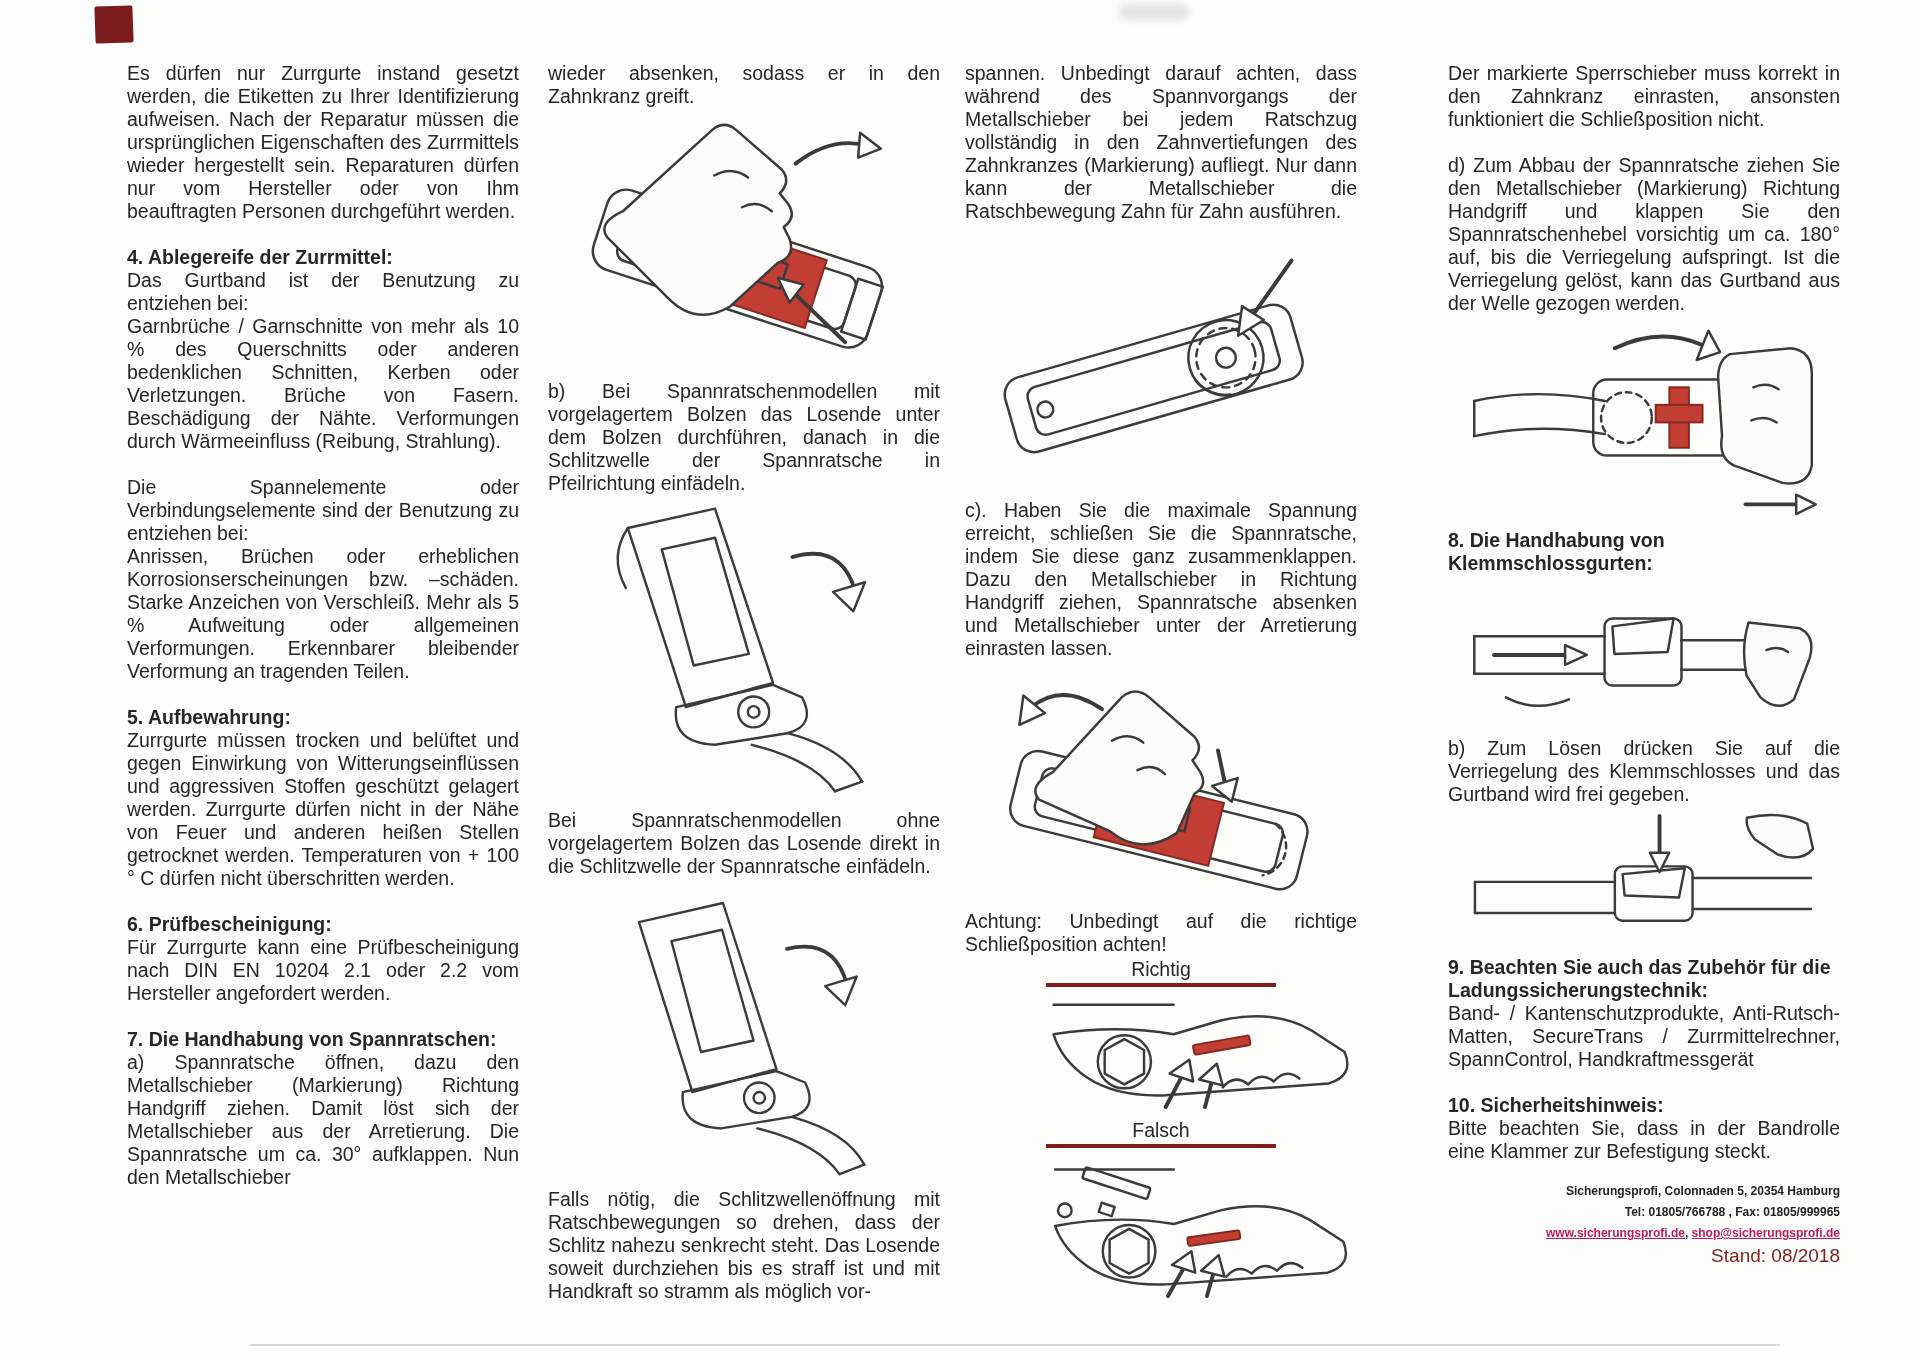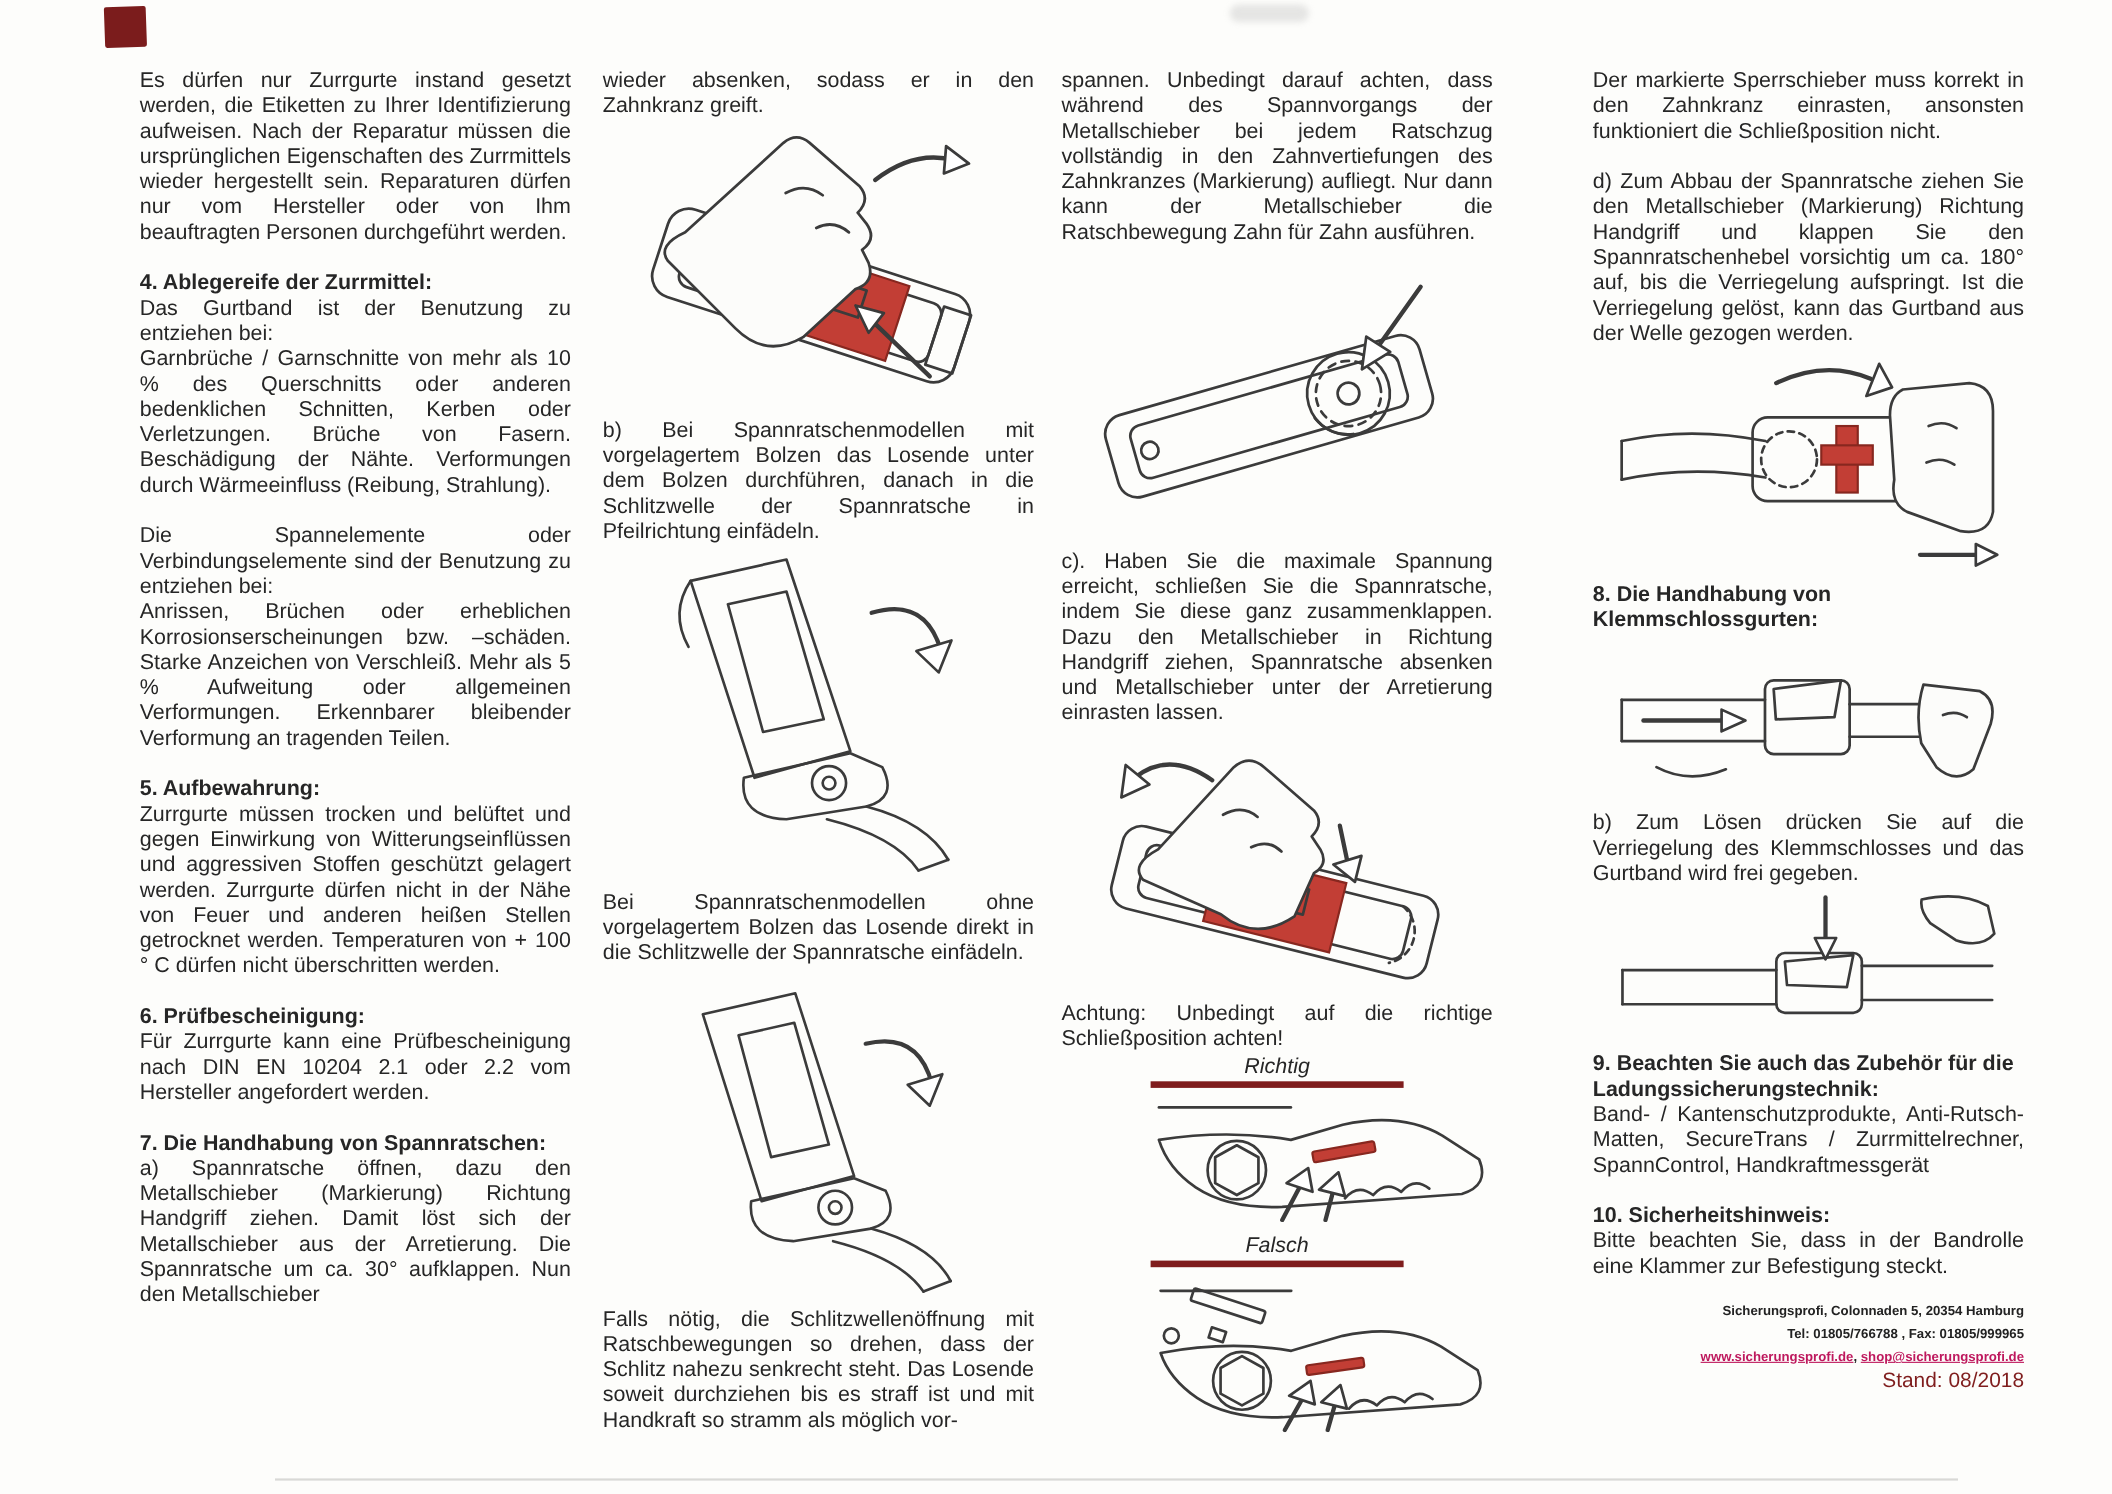--- a/index.html
+++ b/index.html
@@ -11,21 +11,21 @@
   }
   .page{position:absolute;inset:0;border-radius:23px;}
   .col{position:absolute;top:62px;width:392px;font-size:19.5px;line-height:23px;}
   .col1{left:127px;} .col2{left:548px;} .col3{left:965px;} .col4{left:1448px;}
   .p{margin:0 0 23px 0;text-align:justify;text-justify:inter-word;}
   .p.tight{margin-bottom:0;}
   .p.last{margin-bottom:0;}
   .h{margin:0;font-weight:bold;text-align:left;}
   .illus{display:block;margin:4px auto 10px auto;}
   .pos-label{font-size:19.5px;text-align:center;width:230px;margin:2px auto 0 auto;
-             border-bottom:6px solid #7f1d1d;padding-bottom:2px;font-style:italic;}
+             border-bottom:4px solid #7f1d1d;padding-bottom:2px;}
   .footer{margin-top:18px;text-align:right;}
   .footer .fl{font-size:12px;font-weight:bold;line-height:21px;color:#222;}
   .footer a{color:#be185d;text-decoration:underline;font-weight:bold;}
   .footer .stand{font-size:19px;font-weight:normal;line-height:24px;color:#7f1d1d;}
   .stamp{position:absolute;left:95px;top:6px;width:38px;height:37px;
          background:#7b1c1c;border-radius:2px;transform:rotate(-2deg);}
   .smudge{position:absolute;left:1118px;top:4px;width:72px;height:16px;
           background:#b9b9b9;opacity:.35;filter:blur(3px);border-radius:8px;}
   .scan-edge{position:absolute;left:250px;top:1344px;width:1530px;height:2px;
              background:#d9d9d6;}

